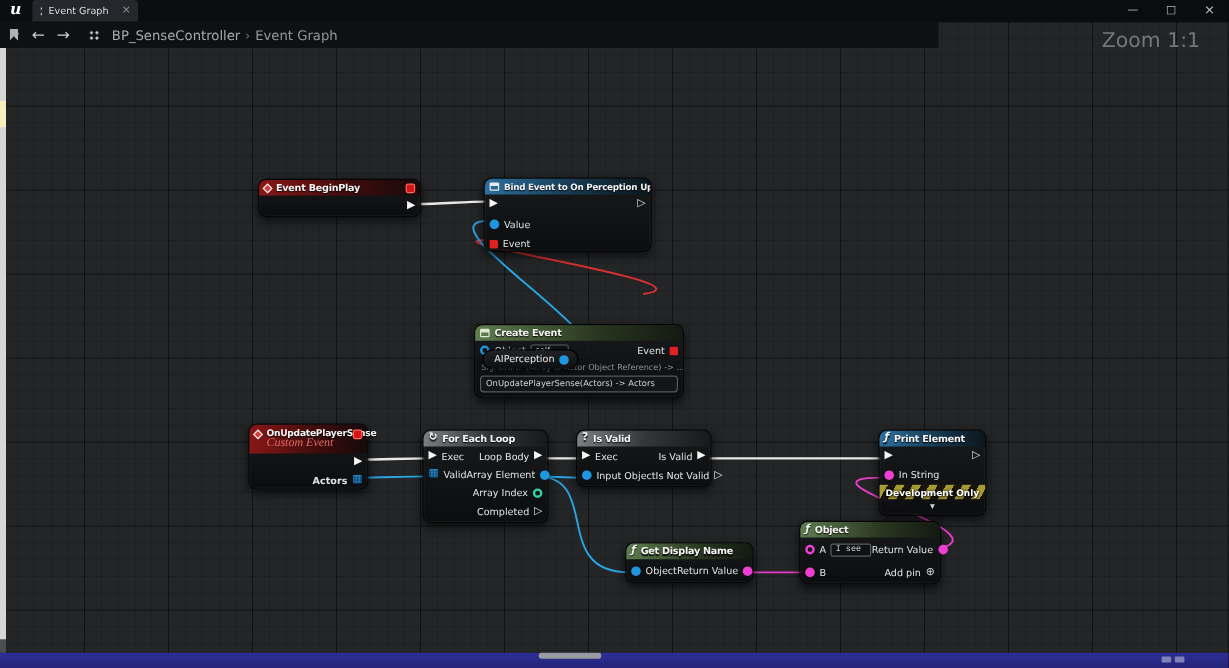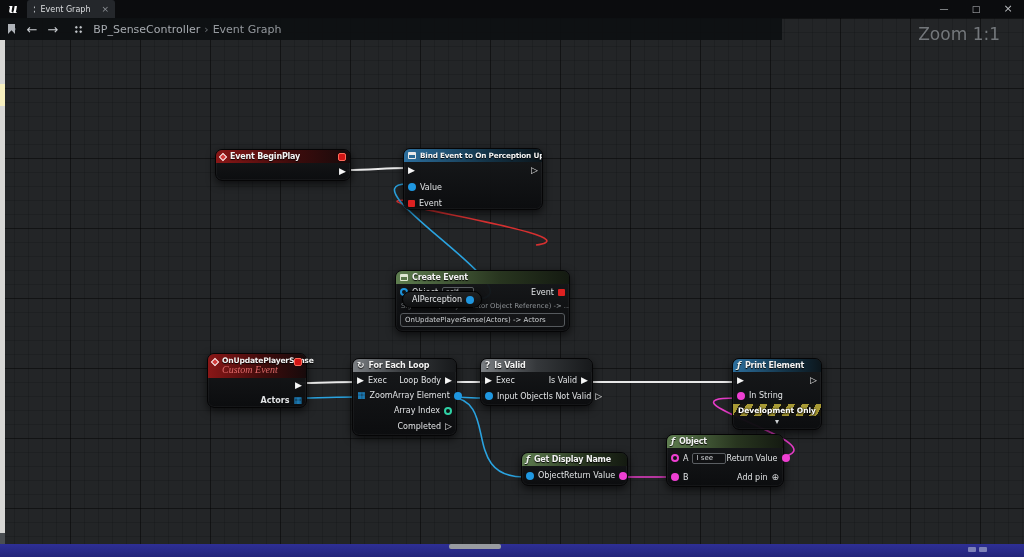--- a/index.html
+++ b/index.html
@@ -224,21 +224,21 @@
         <span>Exec</span>
         </span>
       <span class="rp">
           <span>Loop Body</span>
         <span class="pexec">▶</span>
         </span>
     </div>
     <div class="nrow" style="height:15px;">
       <span class="lp">
           <span class="arr-icon">▦</span>
-        <span>Zoom</span>
+        <span>Valid</span>
         </span>
       <span class="rp">
           <span>Array Element</span>
         <span class="c f-blue"></span>
         </span>
     </div>
     <div class="nrow" style="height:15px;">
       <span class="lp"></span>
       <span class="rp">
           <span>Array Index</span>
@@ -323,21 +323,21 @@
 
   <div class="node" style="left:666px;top:434px;width:118px;height:53px;">
     <div class="nhead h-green">
       <span class="fnicon">ƒ</span>
       <span class="htitle">Object</span>
     </div>
     <div class="nrow" style="height:20px;">
       <span class="lp">
           <span class="c h-mag"></span>
         <span>A</span>
-        <input class="mini-input" style="width: 34px;" readonly="" value="I see">
+        <input class="mini-input" style="width: 34px; font-family: Liberation Mono, monospace;" readonly="" value="I see">
         </span>
       <span class="rp">
           <span>Return Value</span>
         <span class="c f-mag"></span>
         </span>
     </div>
     <div class="nrow" style="height:18px;">
       <span class="lp">
           <span class="c f-mag"></span>
         <span>B</span>

